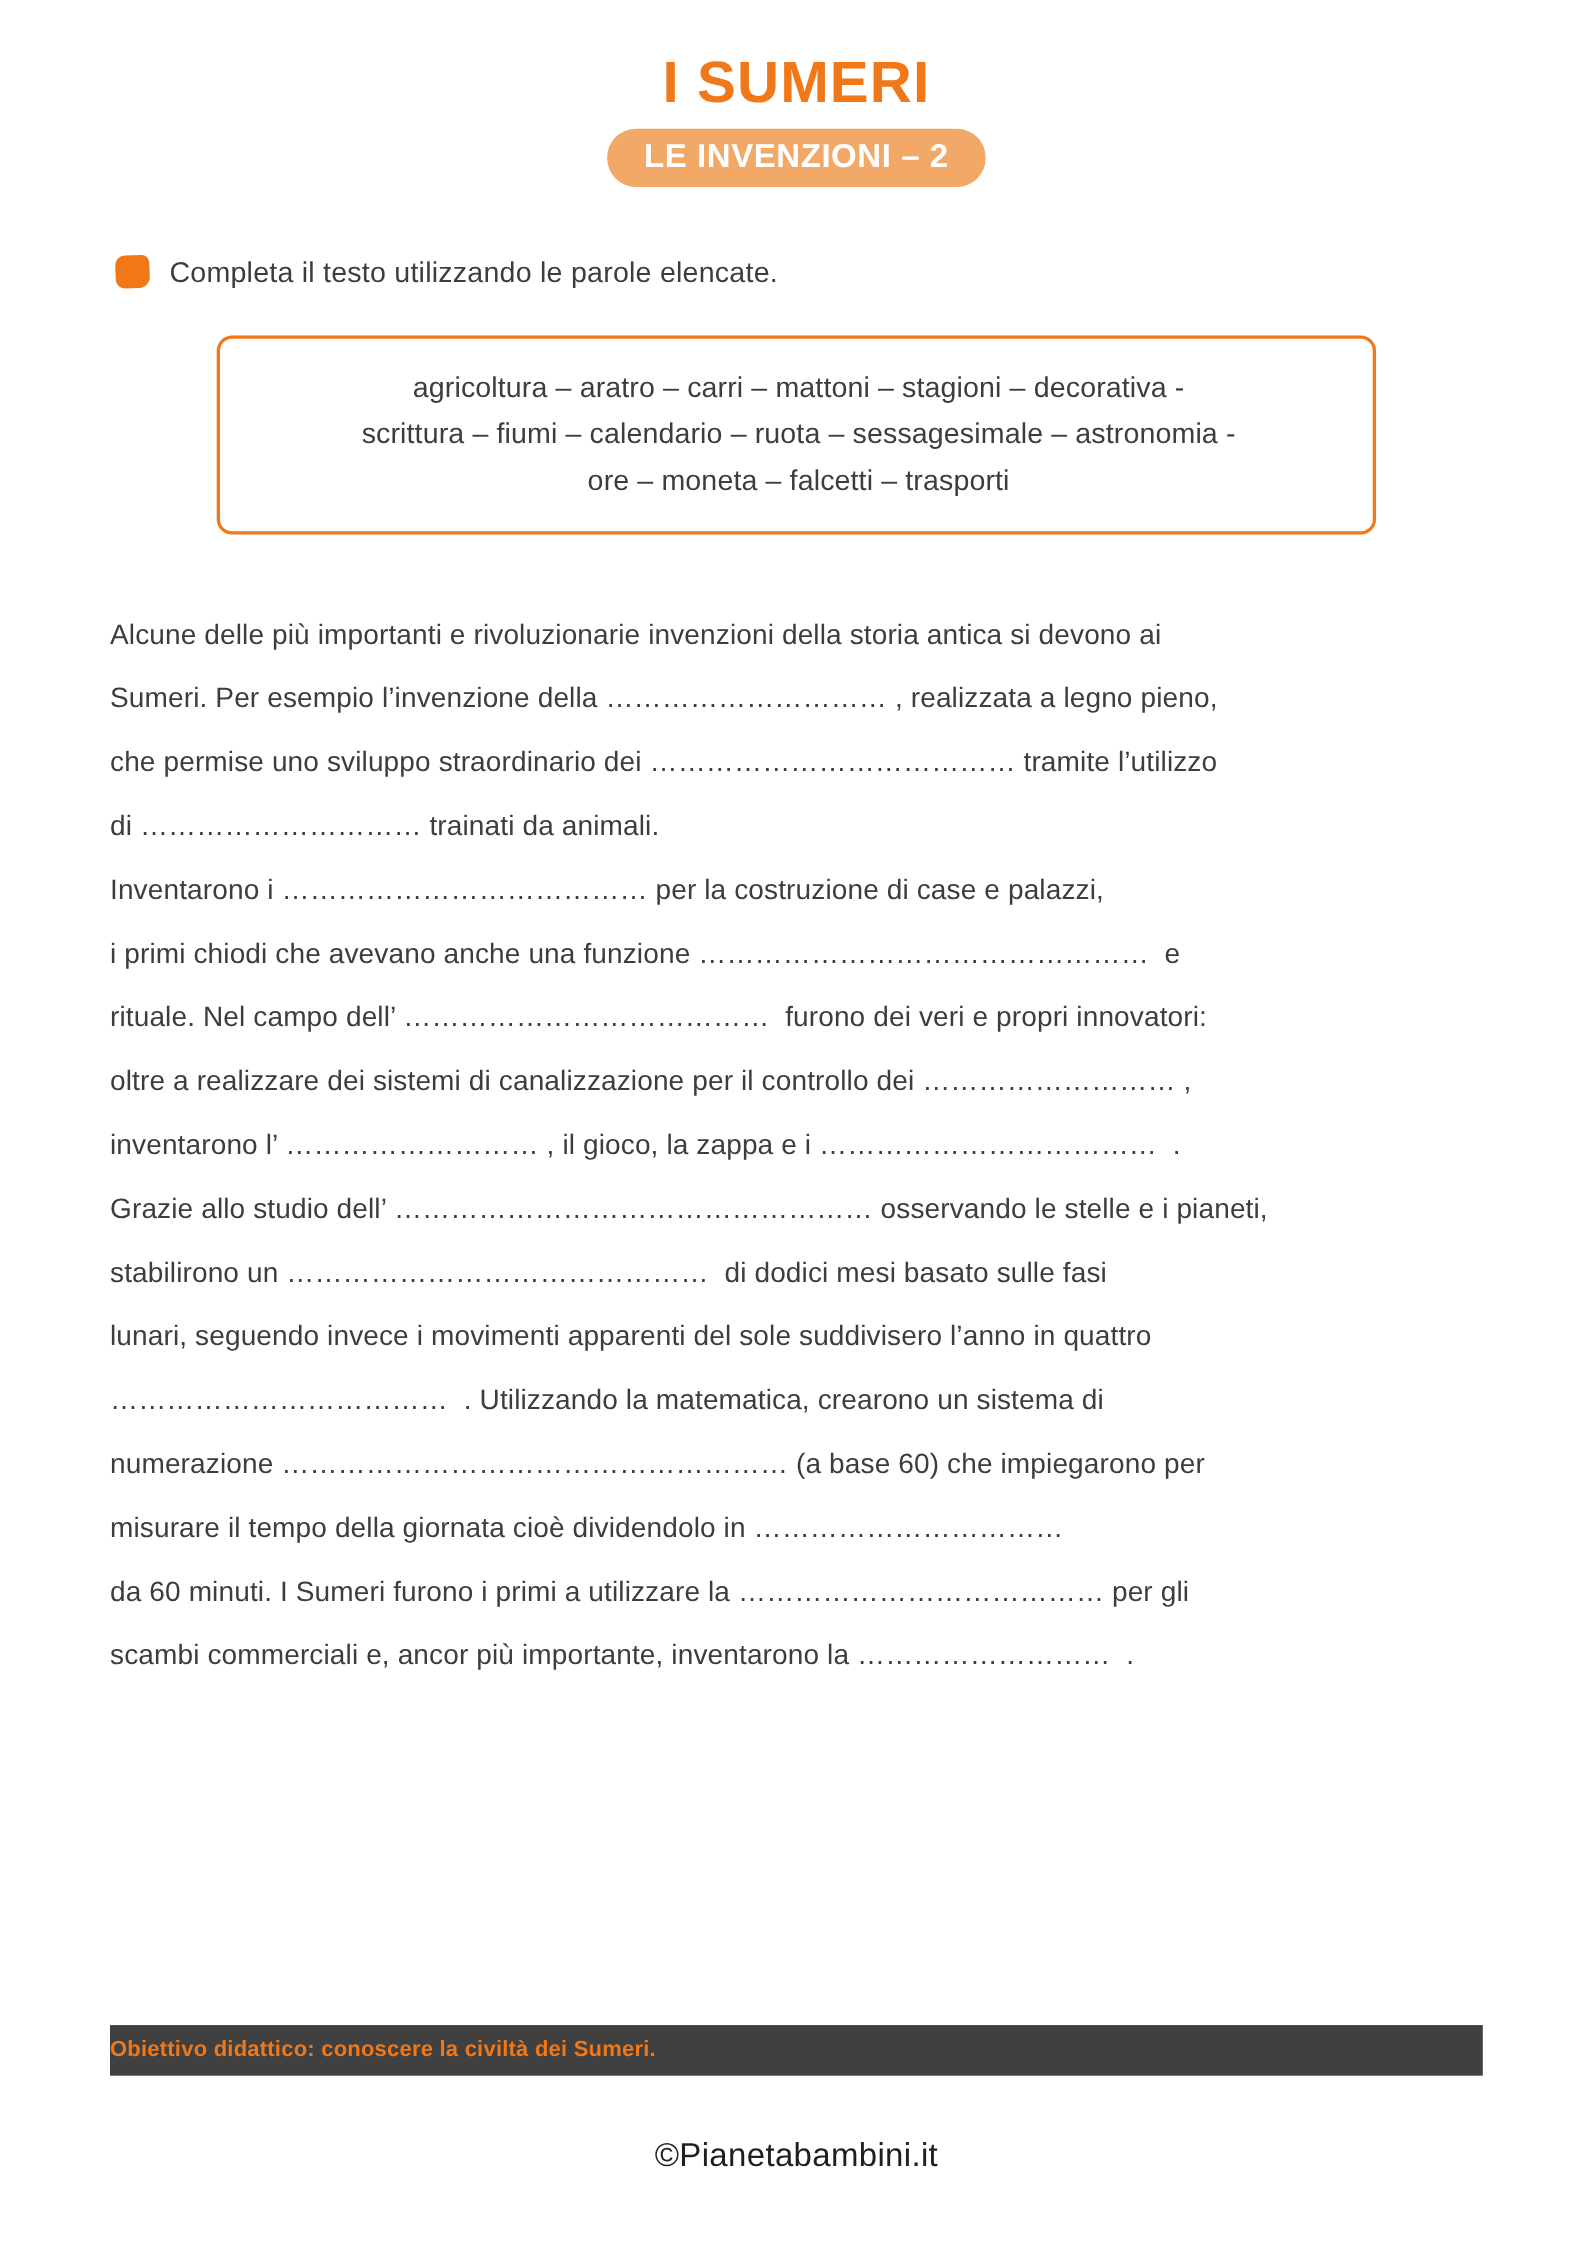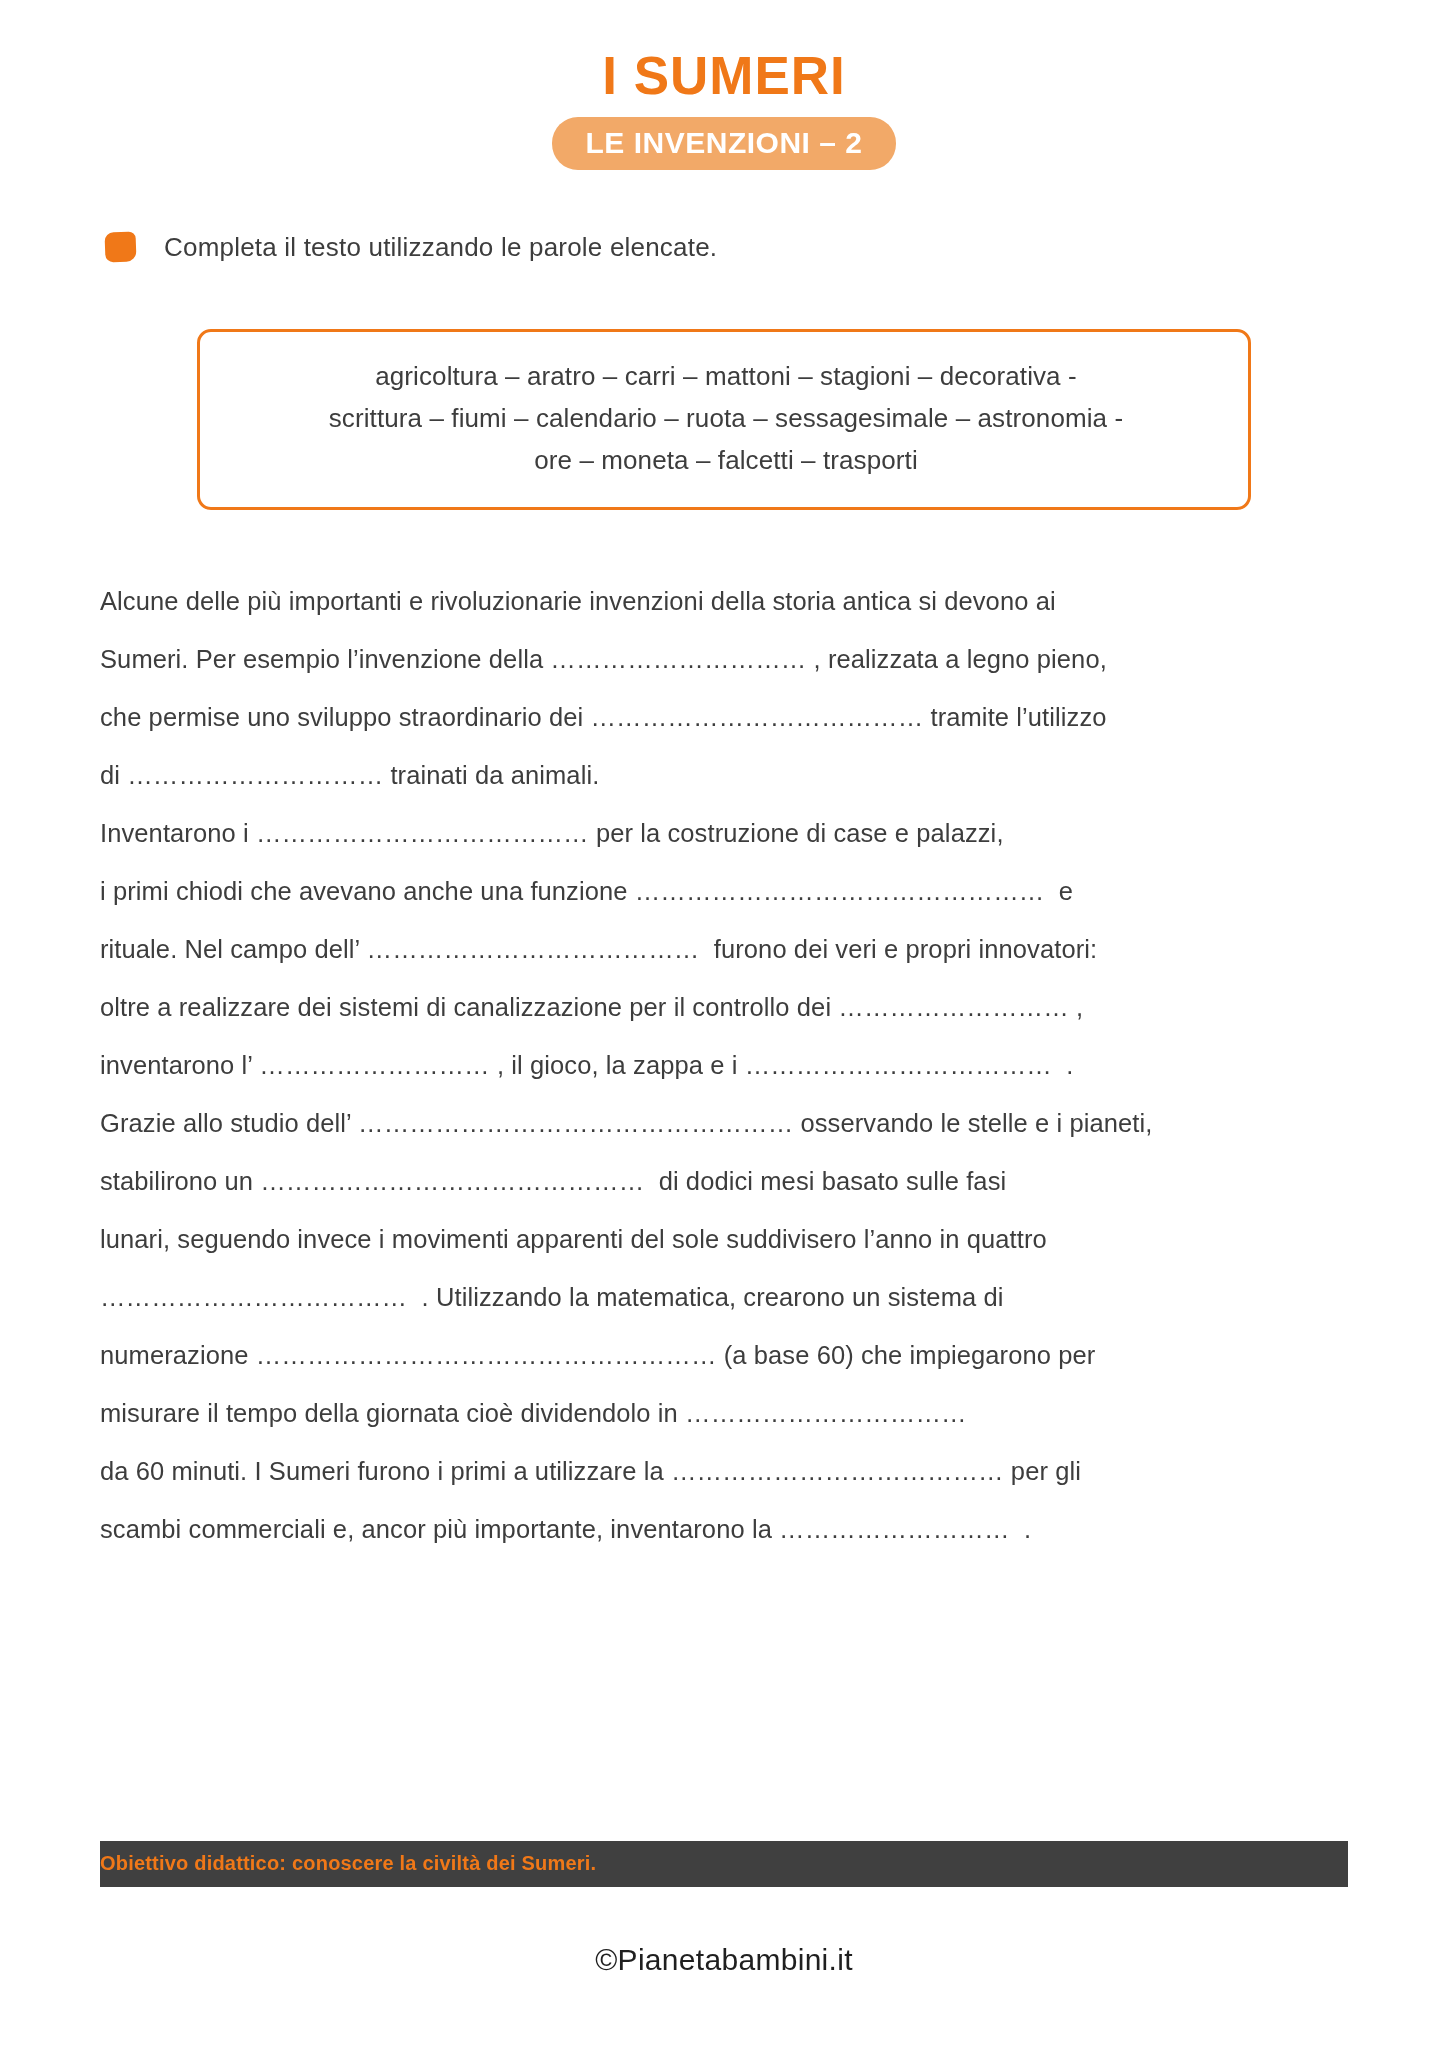--- a/index.html
+++ b/index.html
@@ -53,39 +53,39 @@
     line-height: 1.1;
     display: inline-block;
   }
 
   
   .instruction-row {
     margin-top: 62px;
     padding-left: 105px;
     display: flex;
     align-items: center;
-    gap: 28px;
+    gap: 18px;
   }
   .bullet-square {
     width: 31px;
     height: 30px;
     background: #F07818;
     border-radius: 9px 7px 10px 8px;
     flex: none;
     transform: rotate(-2deg);
   }
   .instruction-text {
     font-size: 26px;
     color: #3d3d3d;
     letter-spacing: 0.2px;
   }
 
   
   .wordbank {
-    margin: 66px auto 0 auto;
+    margin: 42px auto 0 auto;
     width: 1054px;
     box-sizing: border-box;
     border: 3px solid #F07818;
     border-radius: 14px;
     padding: 23px 30px 26px 34px;
     text-align: center;
   }
   .wordbank-line {
     font-size: 26px;
     color: #3d3d3d;

